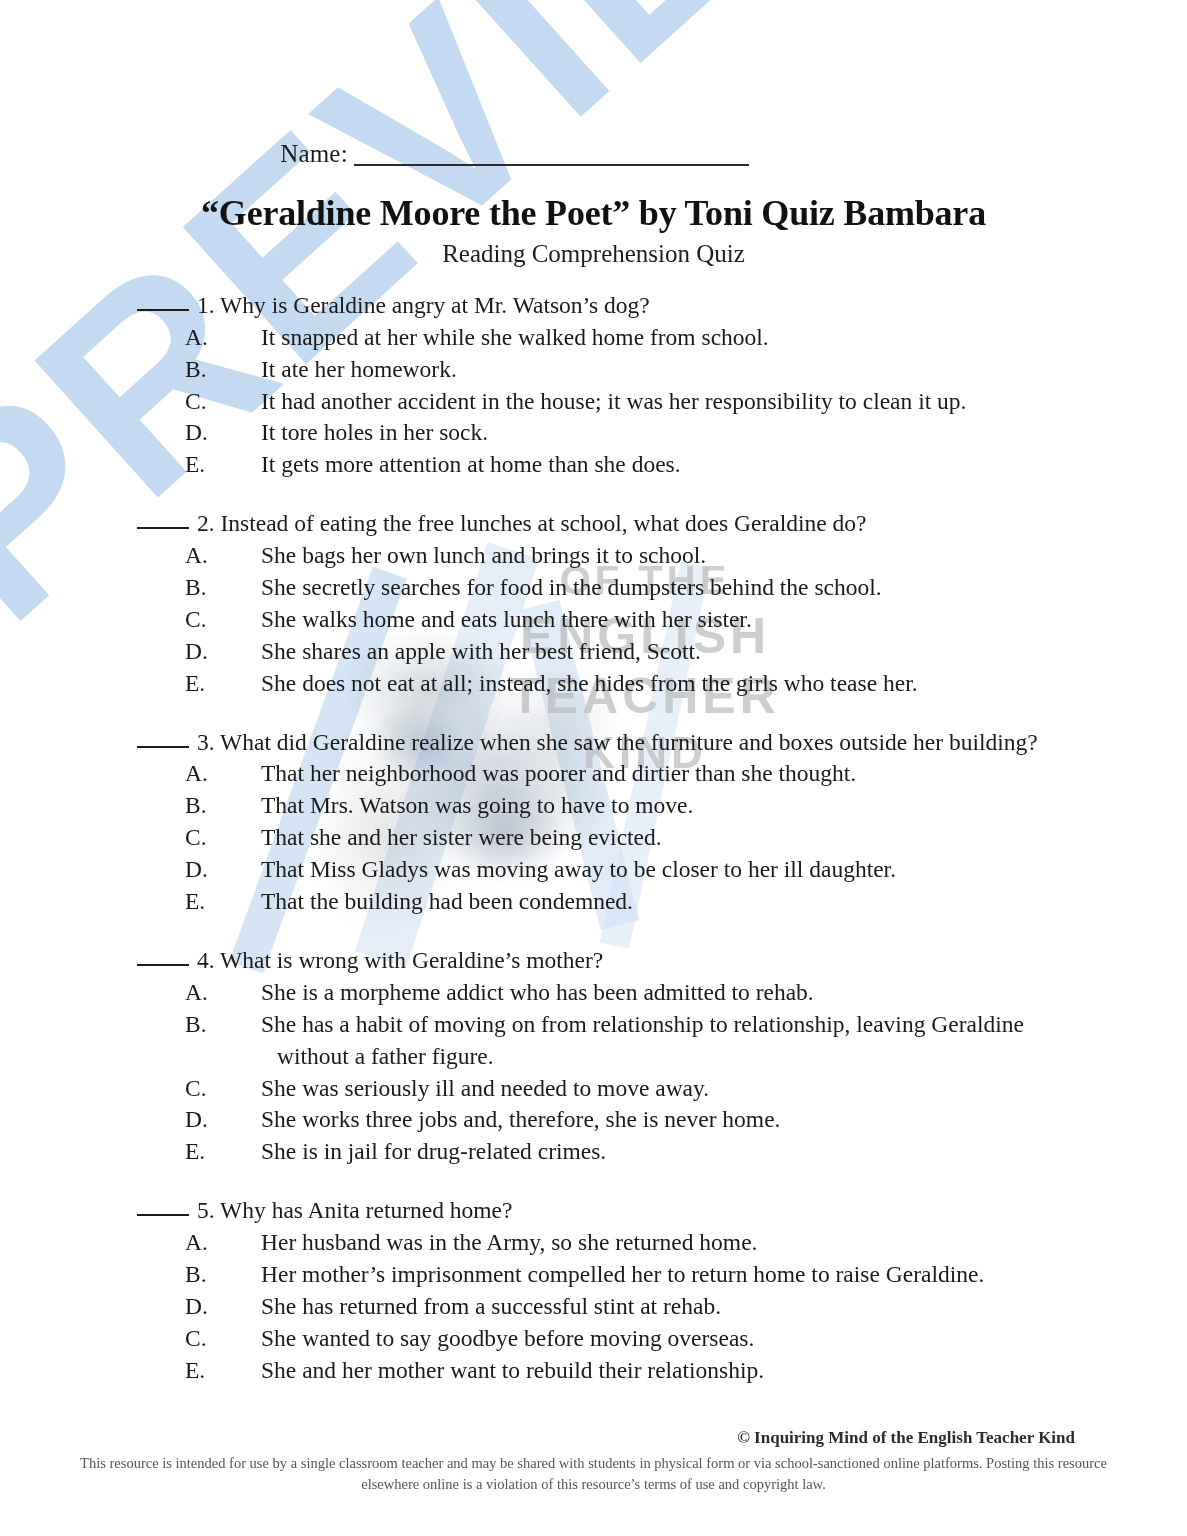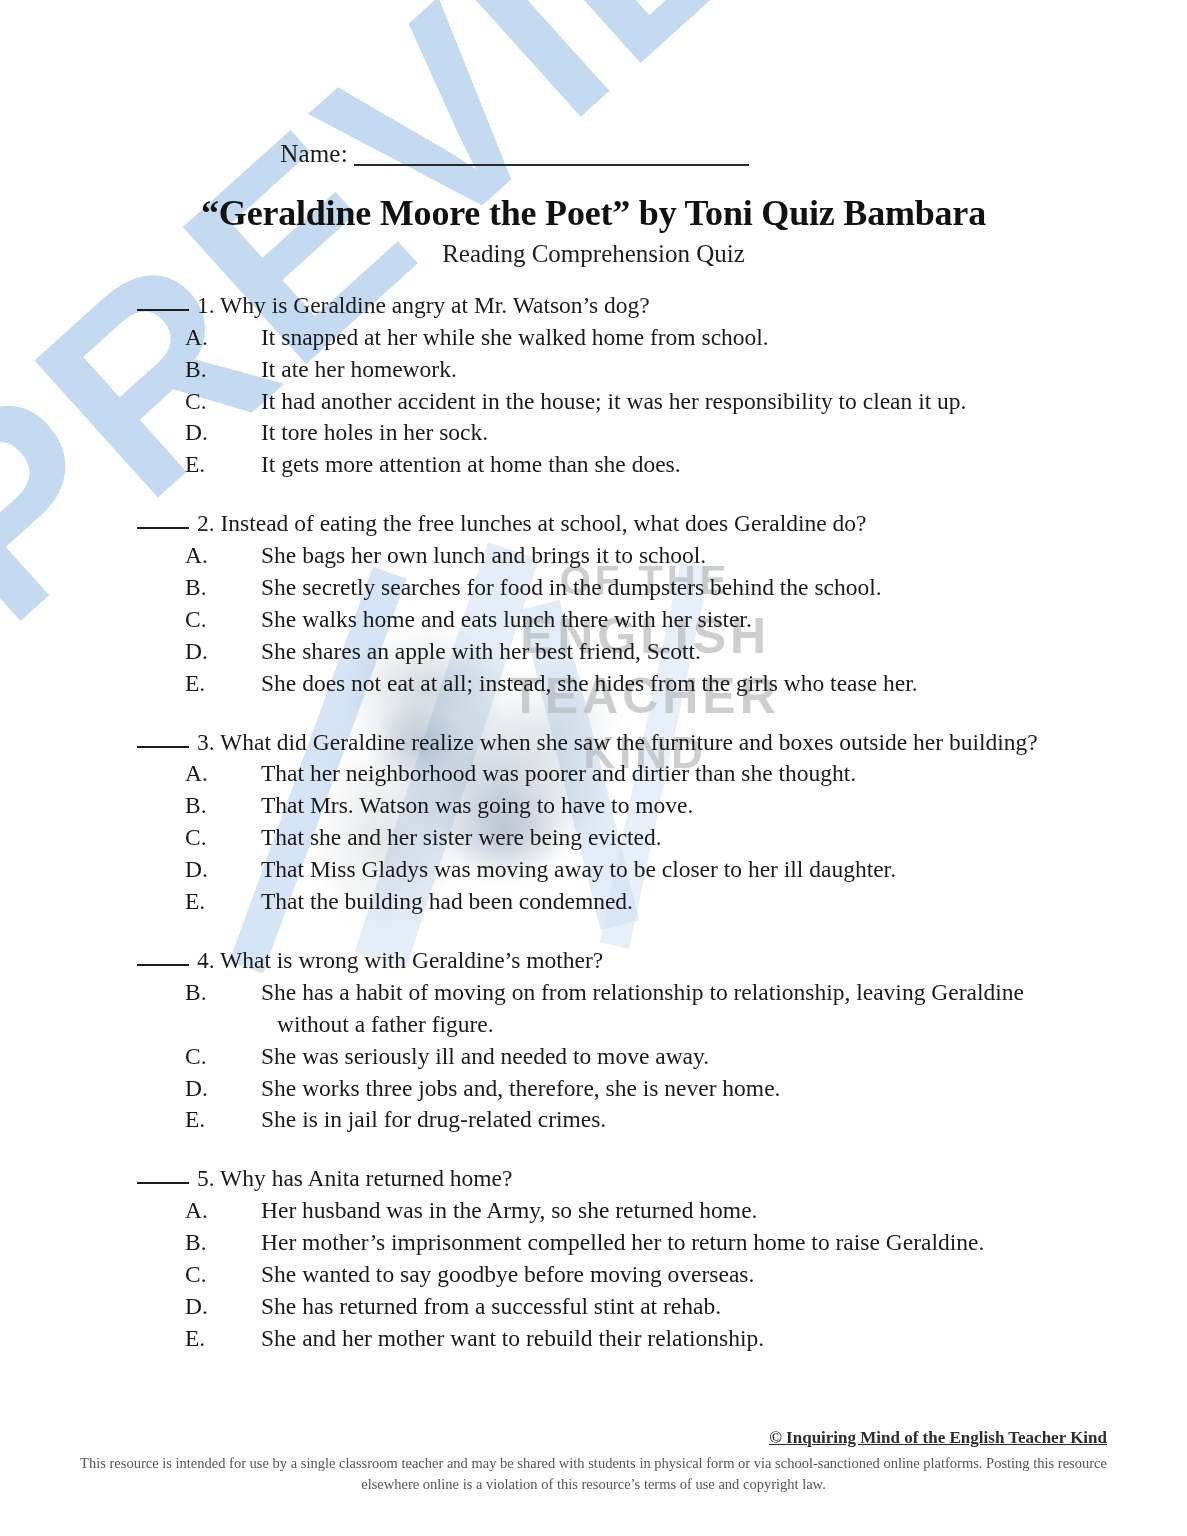--- a/index.html
+++ b/index.html
@@ -197,25 +197,24 @@
 
   
   .footer {
     position: absolute;
     left: 0;
     top: 1428px;
     width: 1187px;
   }
   .copyright {
     text-align: right;
-    padding-right: 80px;
+    padding-right: 112px;
     font-size: 17px;
     font-weight: 700;
     color: #2c2c2c;
-    text-decoration: underline;
   }
   .terms {
     margin-top: 5px;
     text-align: center;
     padding: 0 60px;
     font-size: 14.5px;
     line-height: 1.45;
     color: #555;
   }
 </style>
@@ -276,33 +275,34 @@
           <li class="choice"><span class="ltr">A.</span><span class="ctext">That her neighborhood was poorer and dirtier than she thought.</span></li>
           <li class="choice"><span class="ltr">B.</span><span class="ctext">That Mrs. Watson was going to have to move.</span></li>
           <li class="choice"><span class="ltr">C.</span><span class="ctext">That she and her sister were being evicted.</span></li>
           <li class="choice"><span class="ltr">D.</span><span class="ctext">That Miss Gladys was moving away to be closer to her ill daughter.</span></li>
           <li class="choice"><span class="ltr">E.</span><span class="ctext">That the building had been condemned.</span></li>
         </ul>
       </div>
       <div class="q-block">
         <div class="q-stem"><span class="q-blank"></span><span class="q-num">4.</span> <span class="q-text">What is wrong with Geraldine’s mother?</span></div>
         <ul class="choices">
+          <li class="choice"><span class="ltr">A.</span><span class="ctext">She is a morpheme addict who has been admitted to rehab.</span></li>
           <li class="choice"><span class="ltr">B.</span><span class="ctext">She has a habit of moving on from relationship to relationship, leaving Geraldine without a father figure.</span></li>
           <li class="choice"><span class="ltr">C.</span><span class="ctext">She was seriously ill and needed to move away.</span></li>
           <li class="choice"><span class="ltr">D.</span><span class="ctext">She works three jobs and, therefore, she is never home.</span></li>
           <li class="choice"><span class="ltr">E.</span><span class="ctext">She is in jail for drug-related crimes.</span></li>
         </ul>
       </div>
       <div class="q-block">
         <div class="q-stem"><span class="q-blank"></span><span class="q-num">5.</span> <span class="q-text">Why has Anita returned home?</span></div>
         <ul class="choices">
           <li class="choice"><span class="ltr">A.</span><span class="ctext">Her husband was in the Army, so she returned home.</span></li>
           <li class="choice"><span class="ltr">B.</span><span class="ctext">Her mother’s imprisonment compelled her to return home to raise Geraldine.</span></li>
+          <li class="choice"><span class="ltr">D.</span><span class="ctext">She has returned from a successful stint at rehab.</span></li>
           <li class="choice"><span class="ltr">C.</span><span class="ctext">She wanted to say goodbye before moving overseas.</span></li>
-          <li class="choice"><span class="ltr">D.</span><span class="ctext">She has returned from a successful stint at rehab.</span></li>
           <li class="choice"><span class="ltr">E.</span><span class="ctext">She and her mother want to rebuild their relationship.</span></li>
         </ul>
       </div>
     </div>
 
   <div class="footer">
     <div class="copyright">© Inquiring Mind of the English Teacher Kind</div>
     <div class="terms">This resource is intended for use by a single classroom teacher and may be shared with students in physical form or via school-sanctioned online platforms.  Posting this resource elsewhere online is a violation of this resource’s terms of use and copyright law.</div>
   </div>
 

